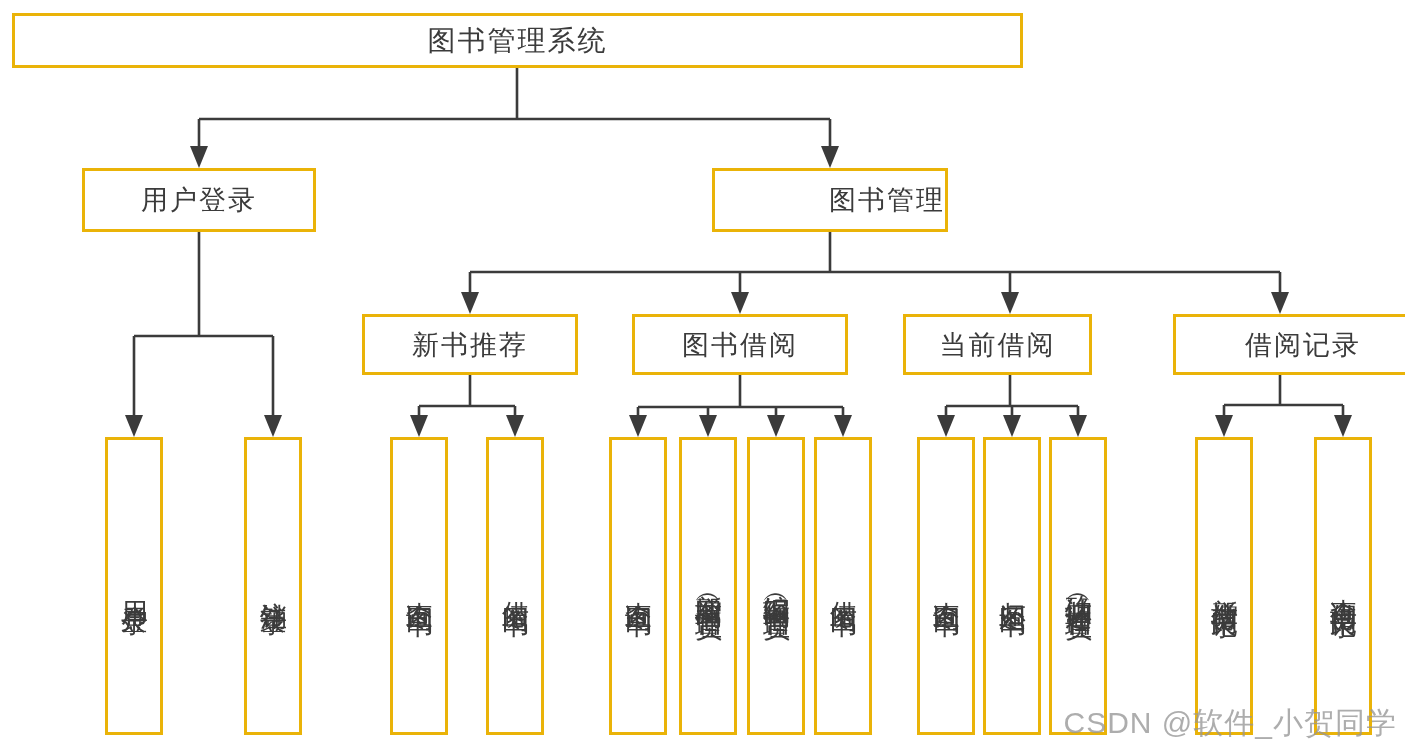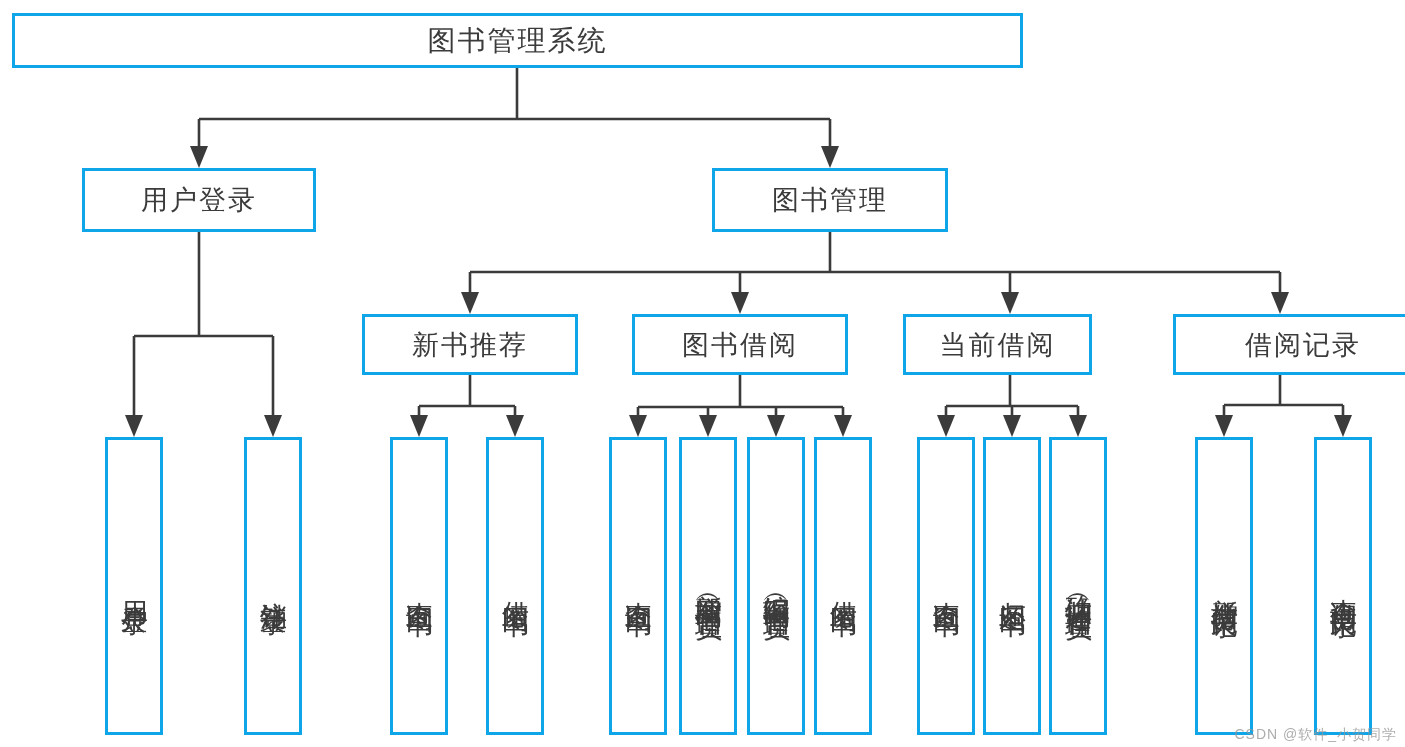--- a/index.html
+++ b/index.html
@@ -15,21 +15,21 @@
     overflow: hidden;
   }
   .connectors {
     position: absolute;
     left: 0; top: 0;
     width: 1405px; height: 747px;
   }
   .node {
     position: absolute;
     box-sizing: border-box;
-    border: 3px solid #0ea5e9;
+    border: 3px solid #eab308;
     background: #ffffff;
     display: flex;
     align-items: center;
     justify-content: center;
     color: #3b3b3b;
   }
   .node.h span {
     font-size: 27px;
     letter-spacing: 2px;
     white-space: nowrap;
@@ -41,21 +41,21 @@
     writing-mode: vertical-rl;
     font-size: 27px;
     letter-spacing: 3px;
     line-height: 1;
     max-height: 288px;
   }
   .watermark {
     position: absolute;
     right: 8px;
     bottom: 3px;
-    font-size: 14px;
+    font-size: 30px;
     letter-spacing: 1px;
     color: rgba(150,150,150,0.78);
     white-space: nowrap;
     pointer-events: none;
   }
 </style>
 </head>
 <body>
 
 <div class="stage">
@@ -100,21 +100,21 @@
     </g>
   </svg>
 
   <div class="node h root" style="left:12px; top:13px; width:1011px; height:55px;">
     <span>图书管理系统</span>
   </div>
 
   <div class="node h" style="left:82px; top:168px; width:234px; height:64px;">
     <span>用户登录</span>
   </div>
-  <div class="node h" style="left:712px; top:168px; width:236px; height:64px;">
+  <div class="node h" style="left:712px; top:168px; width:236px; height:64px;justify-content:flex-end;">
     <span>图书管理</span>
   </div>
 
   <div class="node h" style="left:362px; top:314px; width:216px; height:61px;">
     <span>新书推荐</span>
   </div>
   <div class="node h" style="left:632px; top:314px; width:216px; height:61px;">
     <span>图书借阅</span>
   </div>
   <div class="node h" style="left:903px; top:314px; width:189px; height:61px;">

